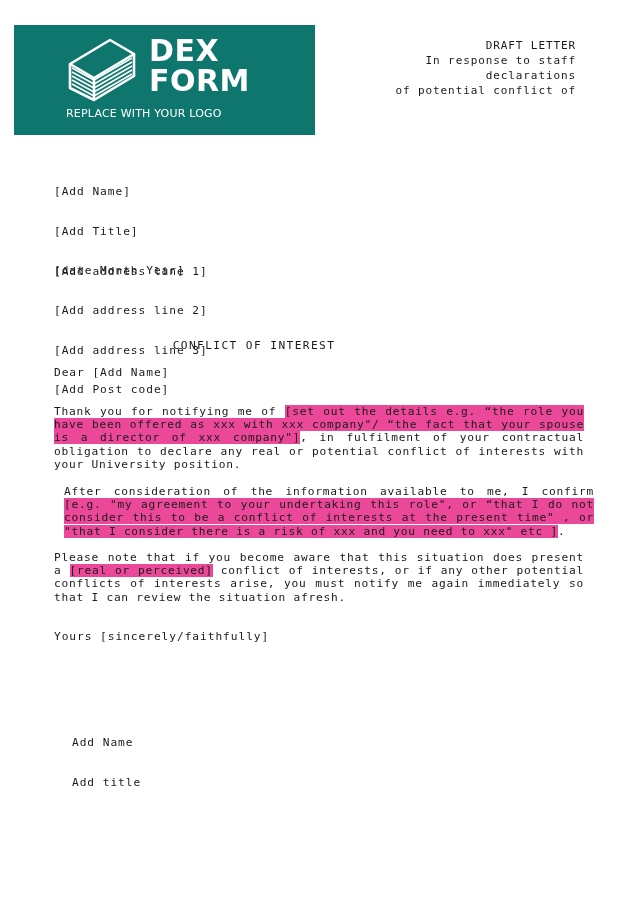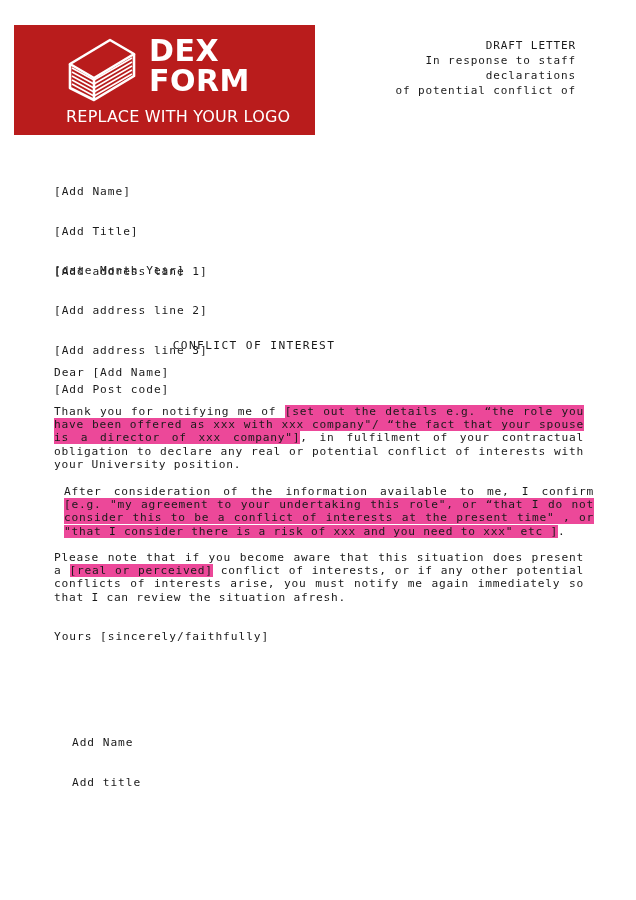--- a/index.html
+++ b/index.html
@@ -1,23 +1,23 @@
 <!DOCTYPE html>
 <html><head>
 <meta charset="utf-8">
 <style>
   html, body { margin:0; padding:0; background:#ffffff; }
   body { width:636px; height:900px; position:relative; overflow:hidden;
          font-family:"DejaVu Sans Mono", "Liberation Mono", monospace; color:#1a1a1a; }
-  .logo { position:absolute; left:14px; top:25px; width:301px; height:110px; background:#b91c1c; }
+  .logo { position:absolute; left:14px; top:25px; width:301px; height:110px; background:#0f766e; }
   .logo svg.stack { position:absolute; left:52px; top:11px; }
   .logo .brand1, .logo .brand2 { position:absolute; color:#fff; font-family:"DejaVu Sans", sans-serif; font-weight:bold; letter-spacing:0.5px; }
   .logo .brand1 { left:135px; top:11px; font-size:30px; line-height:30px; }
   .logo .brand2 { left:135px; top:44px; font-size:30px; line-height:24px; }
-  .logo .tag { position:absolute; left:52px; top:82px; color:#fff; font-family:"DejaVu Sans", sans-serif; font-size:16px; letter-spacing:0.2px; }
+  .logo .tag { position:absolute; left:52px; top:82px; color:#fff; font-family:"DejaVu Sans", sans-serif; font-size:11px; letter-spacing:0.2px; }
   .hdr { position:absolute; right:60px; top:38px; text-align:right; font-size:11px; line-height:15px; letter-spacing:0.9px; }
   .txt { position:absolute; font-size:11.2px; line-height:13.2px; letter-spacing:0.95px; white-space:pre; }
   .para { position:absolute; left:54px; width:530px; font-size:11.2px; line-height:13.2px; letter-spacing:0.75px; text-align:justify; }
   .hl { background:#ec4899; }
   .title { position:absolute; left:0; width:508px; text-align:center; top:339px; font-size:11.2px; letter-spacing:1.4px; }
 </style>
 </head>
 <body>
 
 <div class="logo">

